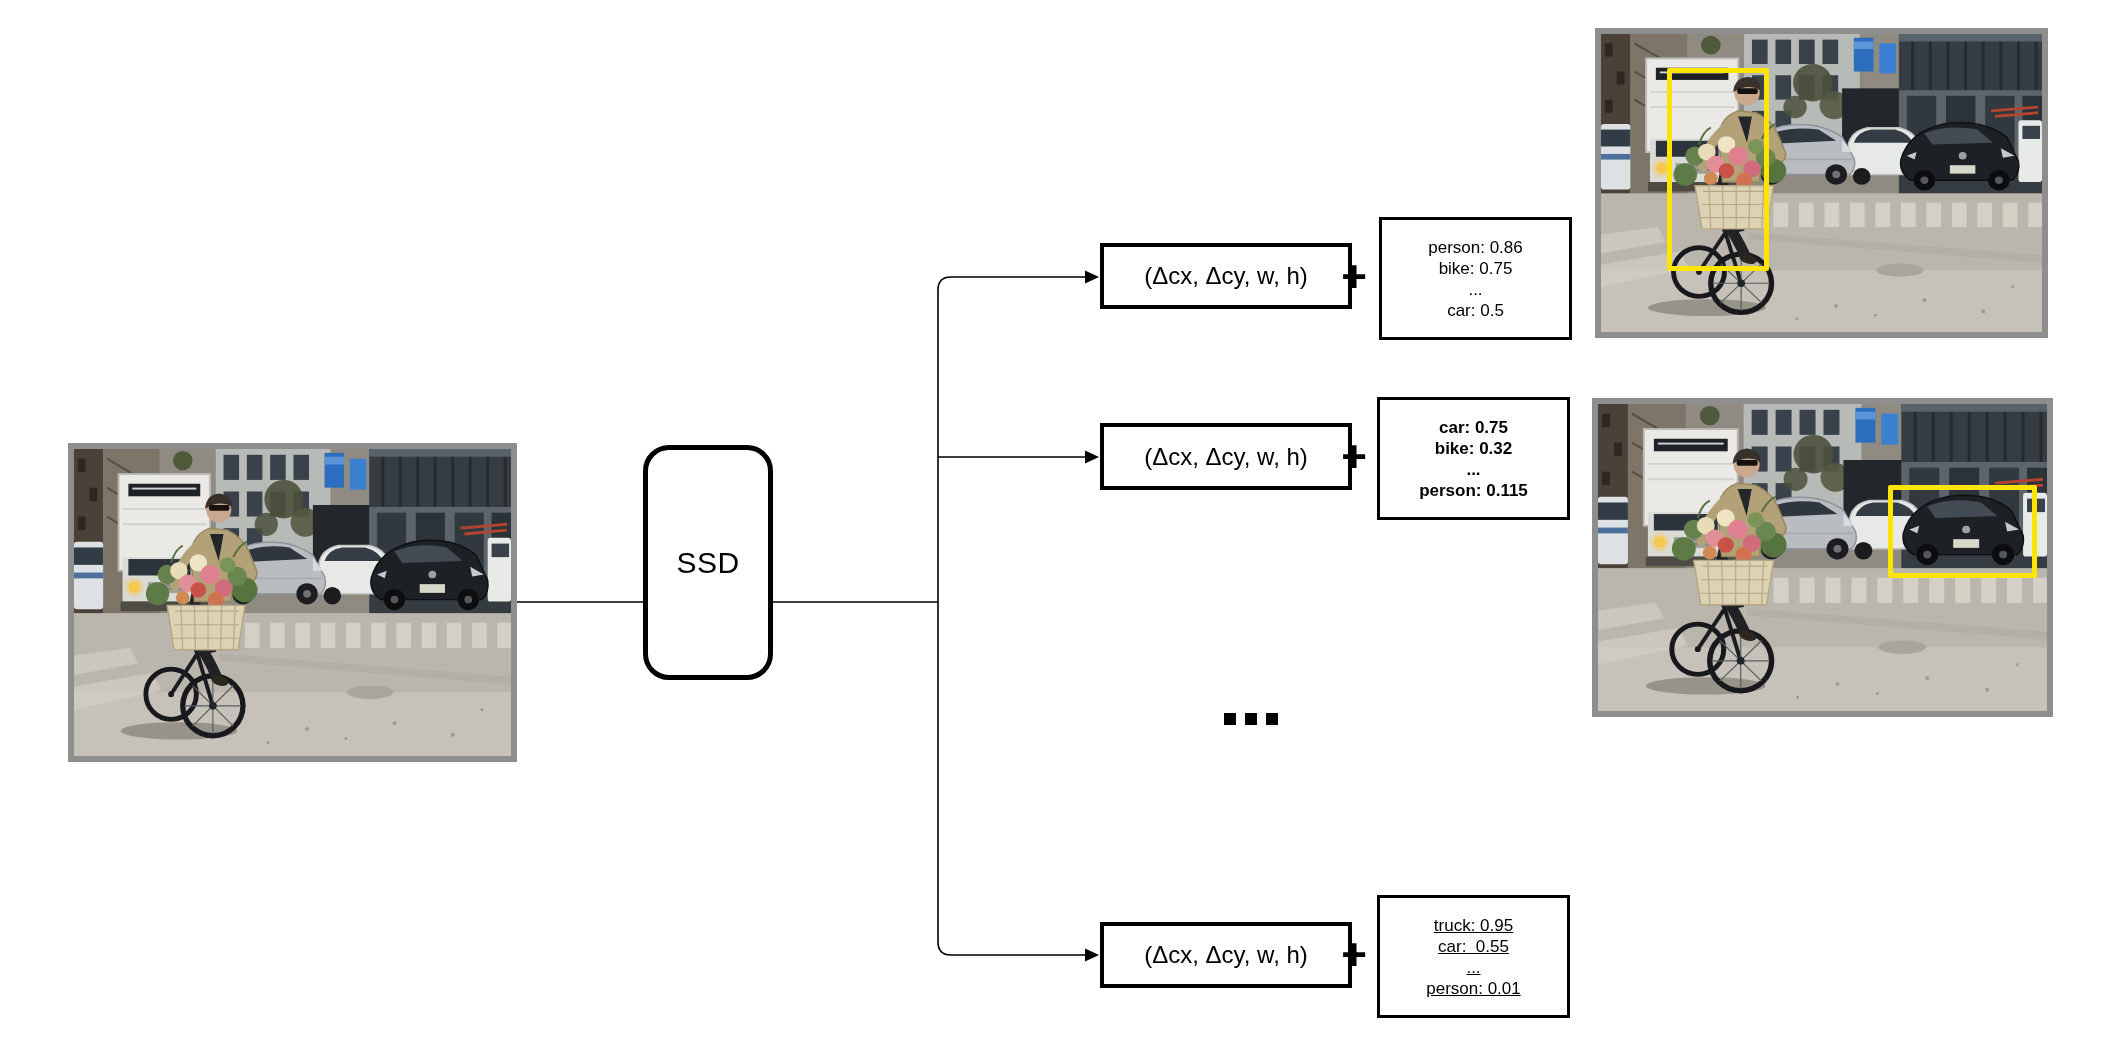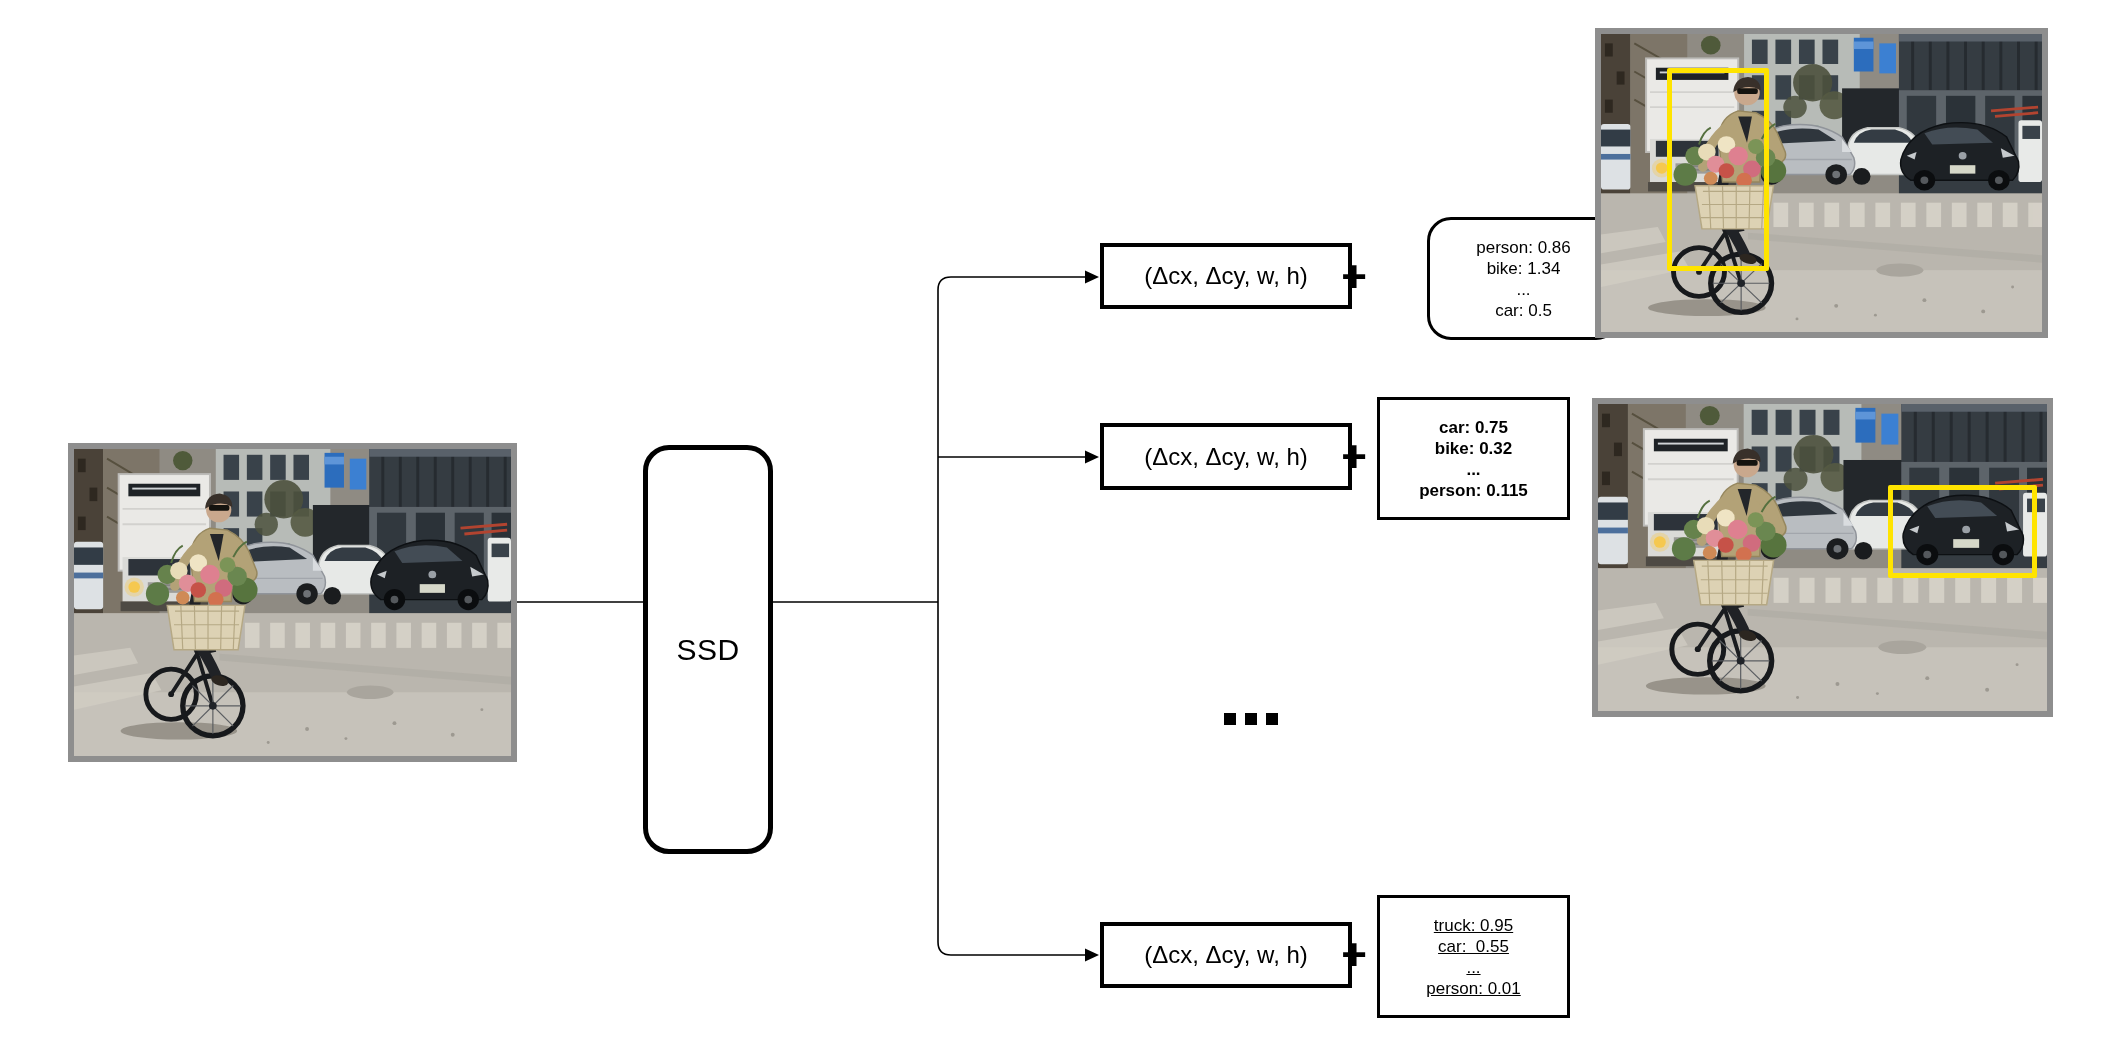--- a/index.html
+++ b/index.html
@@ -17,21 +17,21 @@
   .photo .scene-slot{position:absolute;left:0;top:0;width:100%;height:100%;}
   .photo svg{display:block;width:100%;height:100%;}
   .bbox{
     position:absolute;border:5px solid #ffe400;border-radius:2px;z-index:3;
     box-sizing:border-box;background:transparent;
   }
   .bbox-person{left:15%;top:11.5%;width:23%;height:68%;}
   .bbox-car{left:64.6%;top:26.4%;width:33.2%;height:30.3%;}
   
   .ssd-box{
-    position:absolute;left:643px;top:445px;width:130px;height:409px;z-index:2;
+    position:absolute;left:643px;top:445px;width:130px;height:235px;z-index:2;
     border:5px solid #000;border-radius:26px;background:#fff;box-sizing:border-box;
     display:flex;align-items:center;justify-content:center;
     font-size:30px;letter-spacing:.5px;
   }
   
   .delta-box{
     position:absolute;width:252px;height:66px;z-index:2;
     border:4px solid #000;background:#fff;box-sizing:border-box;
     display:flex;align-items:center;justify-content:center;
     font-size:24px;white-space:pre;
@@ -49,21 +49,21 @@
   .plus-2{left:1330px;top:433px;}
   .plus-3{left:1330px;top:931px;}
   
   .score-box{
     position:absolute;width:193px;height:123px;z-index:2;
     border:3px solid #000;background:#fff;box-sizing:border-box;
     display:flex;flex-direction:column;align-items:center;justify-content:center;
     font-size:17px;line-height:21px;text-align:center;
   }
   .score-box .score-line{white-space:pre;}
-  .score-1{left:1427px;top:217px;border-radius:24px;}
+  .score-1{left:1379px;top:217px;}
   .score-2{left:1377px;top:397px;font-weight:bold;}
   .score-3{left:1377px;top:895px;text-decoration:underline;}
   
   .branch-ellipsis{
     position:absolute;left:1224px;top:713px;z-index:2;
     display:flex;gap:9px;
   }
   .branch-ellipsis .dot{width:12px;height:12px;background:#000;}
   
   .photo-input{left:68px;top:443px;width:449px;height:319px;}
@@ -281,21 +281,21 @@
   <div class="ssd-box">
     <span>SSD</span>
   </div>
 
   <div class="delta-box delta-1">
     <span>(Δcx, Δcy, w, h)</span>
   </div>
   <div class="plus plus-1">+</div>
   <div class="score-box score-1">
     <div class="score-line">person: 0.86</div>
-    <div class="score-line">bike: 1.34</div>
+    <div class="score-line">bike: 0.75</div>
     <div class="score-line">...</div>
     <div class="score-line">car: 0.5</div>
   </div>
 
   <div class="delta-box delta-2">
     <span>(Δcx, Δcy, w, h)</span>
   </div>
   <div class="plus plus-2">+</div>
   <div class="score-box score-2">
     <div class="score-line">car: 0.75</div>

